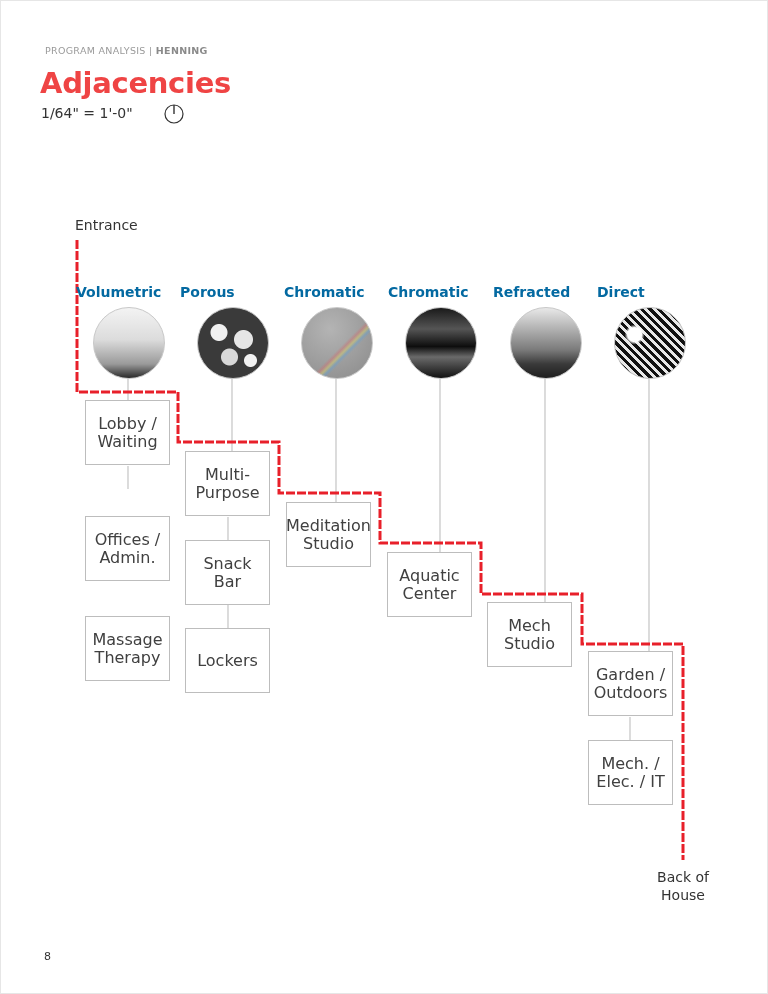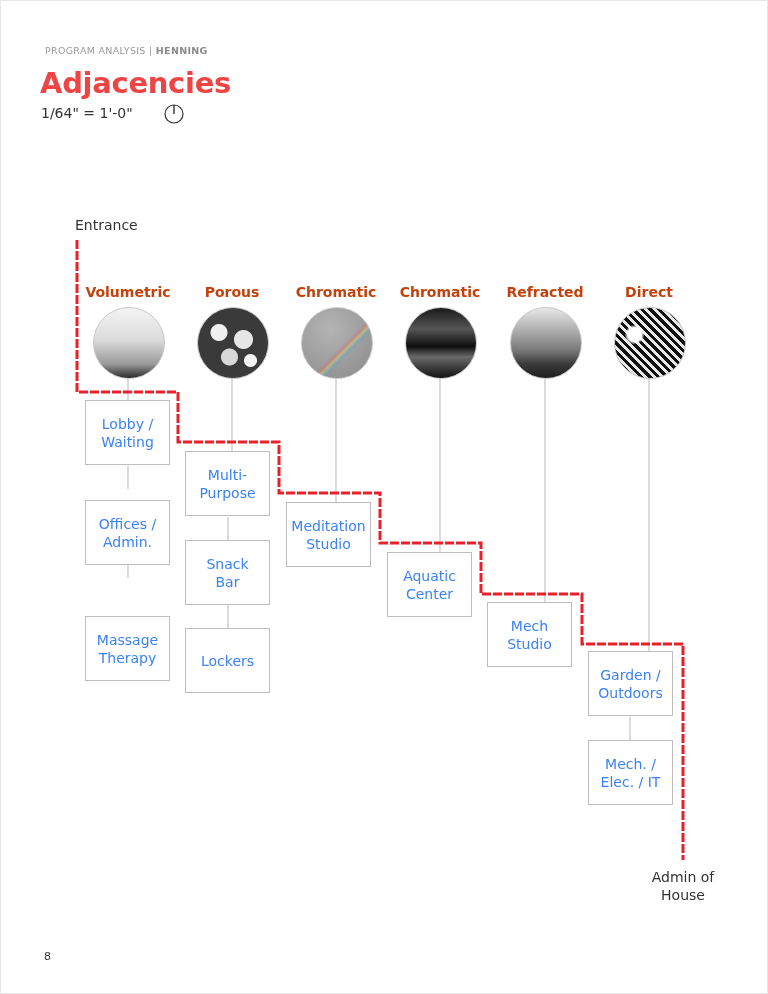--- a/index.html
+++ b/index.html
@@ -5,24 +5,24 @@
   html, body { margin:0; padding:0; background:#ffffff; }
   body { width:768px; height:994px; position:relative; overflow:hidden; font-family:"DejaVu Sans", sans-serif; }
   .page-border { position:absolute; left:0; top:0; width:766px; height:992px; border:1px solid #e6e6e6; }
   .header-kicker { position:absolute; left:45px; top:45px; font-size:9.5px; letter-spacing:0.3px; color:#9a9a9a; }
   .header-kicker b { color:#8a8a8a; font-weight:bold; }
   .page-title { position:absolute; left:40px; top:66px; font-size:29px; font-weight:bold; color:#ef4444; letter-spacing:-0.3px; }
   .scale-text { position:absolute; left:41px; top:105px; font-size:14px; color:#333333; }
   .north-icon { position:absolute; left:164px; top:104px; width:20px; height:20px; }
   .diagram { position:absolute; left:0; top:0; width:768px; height:994px; }
   .lbl { position:absolute; font-size:14px; color:#333333; text-align:center; line-height:18px; }
-  .col-head { position:absolute; width:104px; text-align:center; font-size:14px; font-weight:bold; color:#c2410c; top:284px; }
+  .col-head { position:absolute; width:104px; font-size:14px; font-weight:bold; color:#0369a1; top:284px; }
   .circle { position:absolute; width:70px; height:70px; border-radius:50%; border:1px solid #c8c8c8; overflow:hidden; }
   .room { position:absolute; width:85px; height:65px; border:1.5px solid #bdbdbd; background:#ffffff; box-sizing:border-box;
-          display:flex; align-items:center; justify-content:center; text-align:center; font-size:14px; color:#3b82f6; line-height:18px; padding:16px 2px; }
+          display:flex; align-items:center; justify-content:center; text-align:center; font-size:16px; color:#404040; line-height:18px; padding:16px 2px; }
   .page-number { position:absolute; left:44px; top:950px; font-size:11px; color:#333333; }
 </style>
 </head>
 <body>
 
 <div class="page-border"></div>
 
 <div class="header-kicker"><span>PROGRAM ANALYSIS | </span><b>HENNING</b></div>
 <div class="page-title">Adjacencies</div>
 <div class="scale-text">1/64" = 1'-0"</div>
@@ -43,21 +43,21 @@
     <line x1="440" y1="377" x2="440" y2="553"></line>
     <line x1="545" y1="377" x2="545" y2="603"></line>
     <line x1="649" y1="377" x2="649" y2="652"></line>
     <line x1="630" y1="717" x2="630" y2="741"></line>
   </g>
   <polyline points="77,240 77,392 178,392 178,442 279,442 279,493 380,493 380,543 481,543 481,594 582,594 582,644 683,644 683,860" fill="none" stroke="#e8202a" stroke-width="3" stroke-dasharray="9,2"></polyline>
 </svg>
 
 <div class="lbl" style="left:43px; top:216px; text-align:left;margin-left:32px;">Entrance</div>
 <div class="lbl" style="left:640px; top:868px; width:86px;">
-  <div>Admin of</div>
+  <div>Back of</div>
   <div>House</div>
 </div>
 
 <div class="col-head" style="left:76px;">Volumetric</div>
 <div class="col-head" style="left:180px;">Porous</div>
 <div class="col-head" style="left:284px;">Chromatic</div>
 <div class="col-head" style="left:388px;">Chromatic</div>
 <div class="col-head" style="left:493px;">Refracted</div>
 <div class="col-head" style="left:597px;">Direct</div>
 
@@ -67,21 +67,21 @@
 <div class="circle" style="left:405px; top:307px; background:linear-gradient(180deg,#1a1a1a 0%,#555 30%,#0d0d0d 55%,#6a6a6a 70%,#111 100%);"></div>
 <div class="circle" style="left:510px; top:307px; background:linear-gradient(180deg,#e8e8e8 0%,#a8a8a8 35%,#7a7a7a 60%,#3a3a3a 80%,#1e1e1e 100%);"></div>
 <div class="circle" style="left:614px; top:307px; background:radial-gradient(circle at 28% 38%,#ffffff 0 7px,transparent 10px),repeating-linear-gradient(45deg,#111 0 3px,#e8e8e8 3px 6px),#777;"></div>
 
 <div class="room" style="left:85px; top:400px;">
     <div>
       <div>Lobby /</div>
       <div>Waiting</div>
     </div>
   </div>
-<div class="room" style="left:85px; top:500px;">
+<div class="room" style="left:85px; top:516px;">
     <div>
       <div>Offices /</div>
       <div>Admin.</div>
     </div>
   </div>
 <div class="room" style="left:85px; top:574px;margin-top:42px;">
     <div>
       <div>Massage</div>
       <div>Therapy</div>
     </div>

